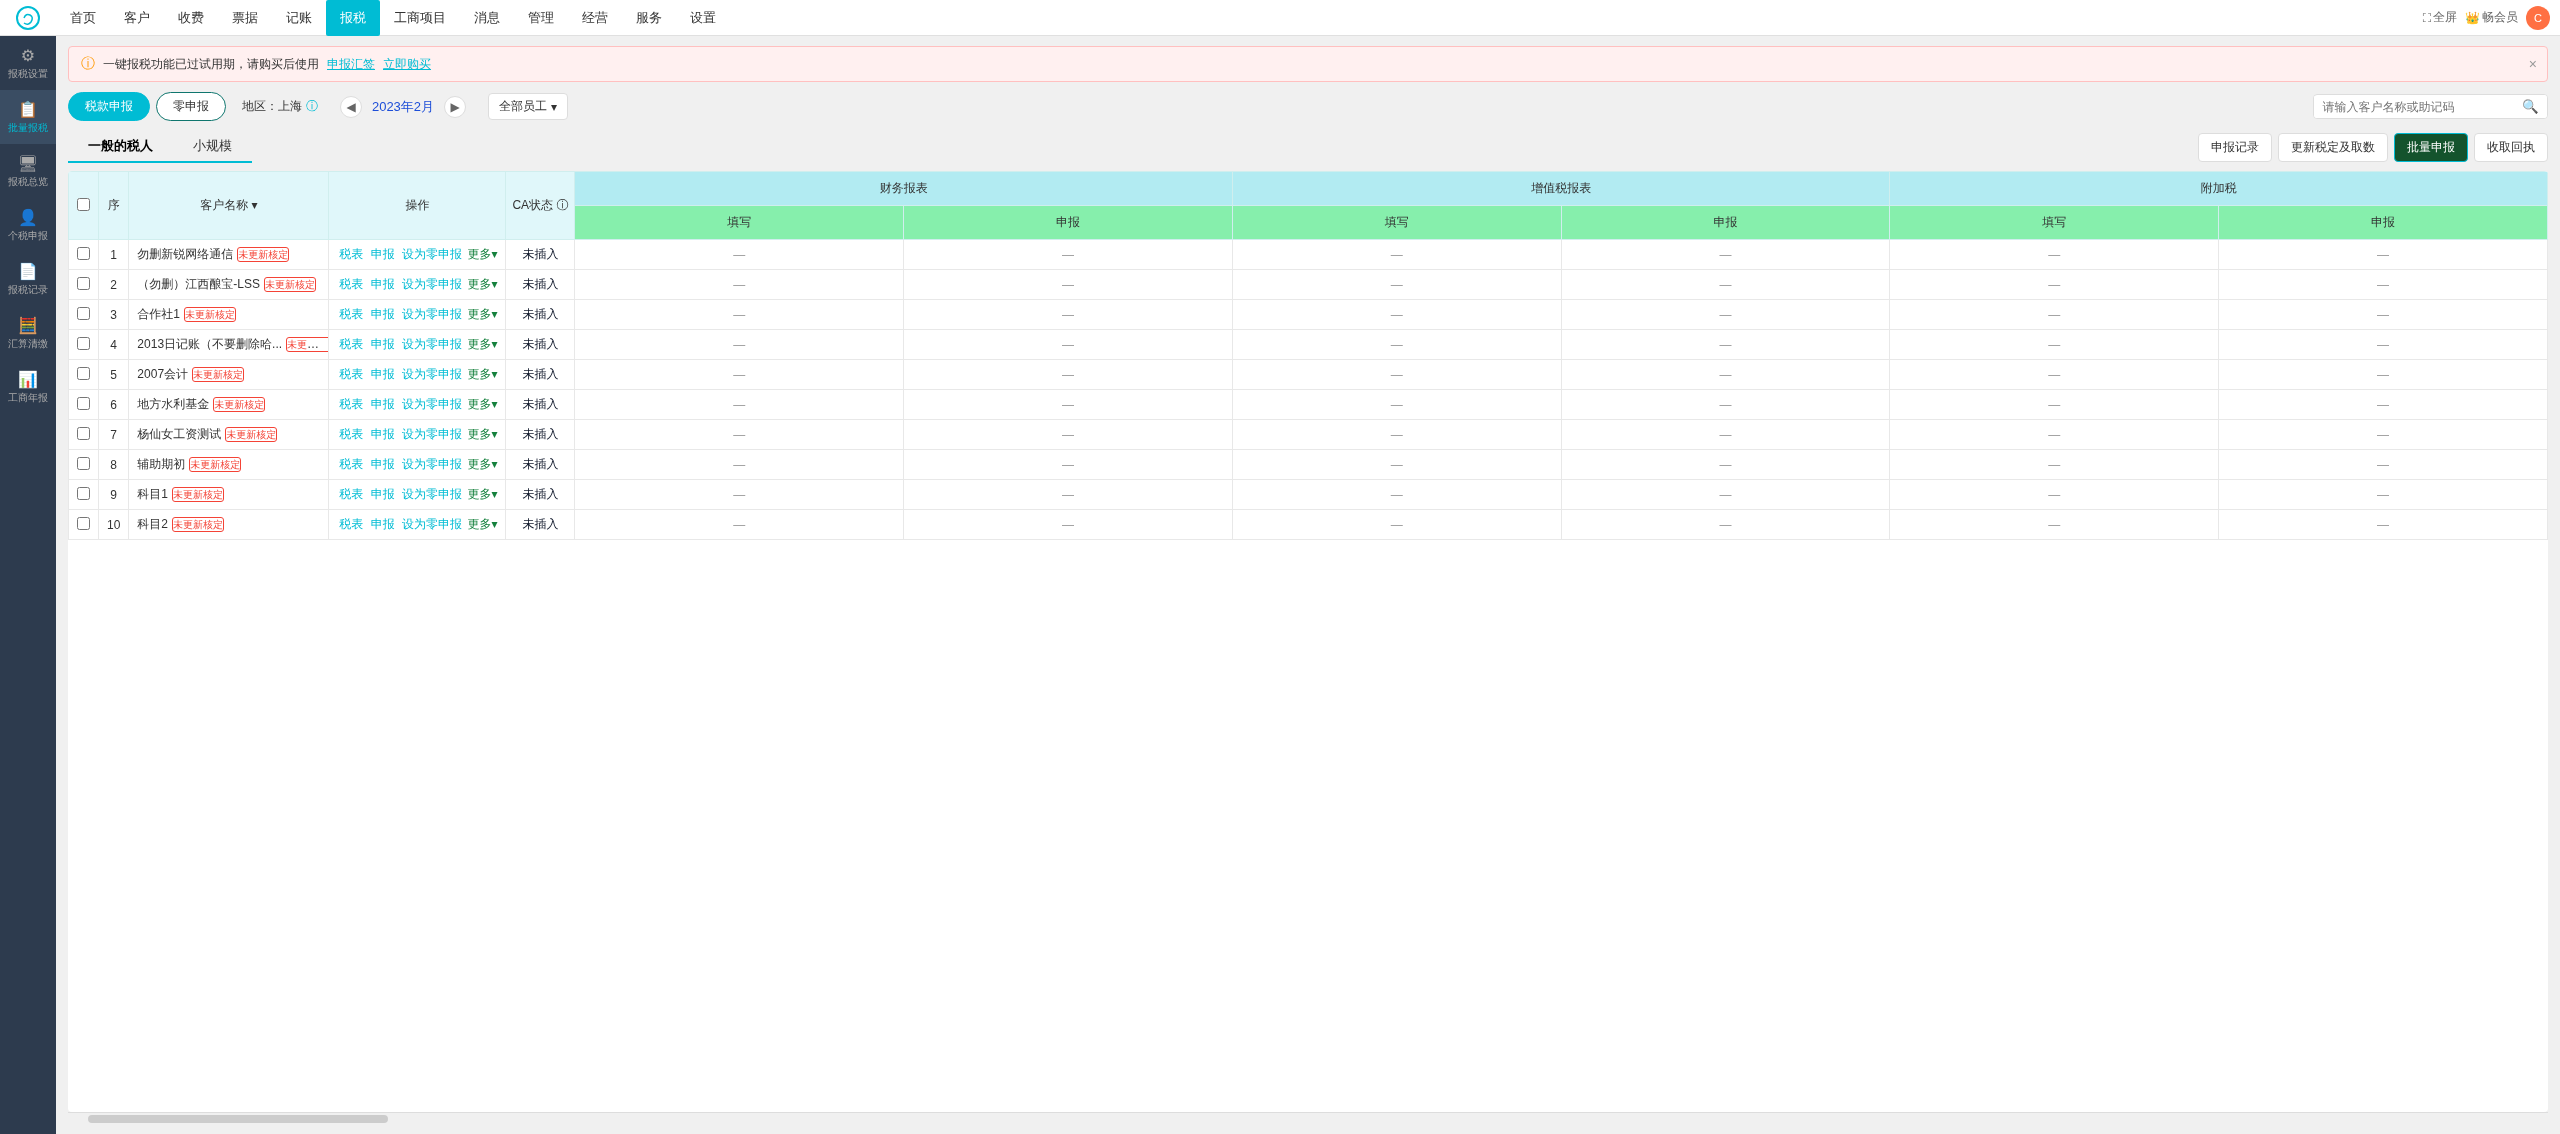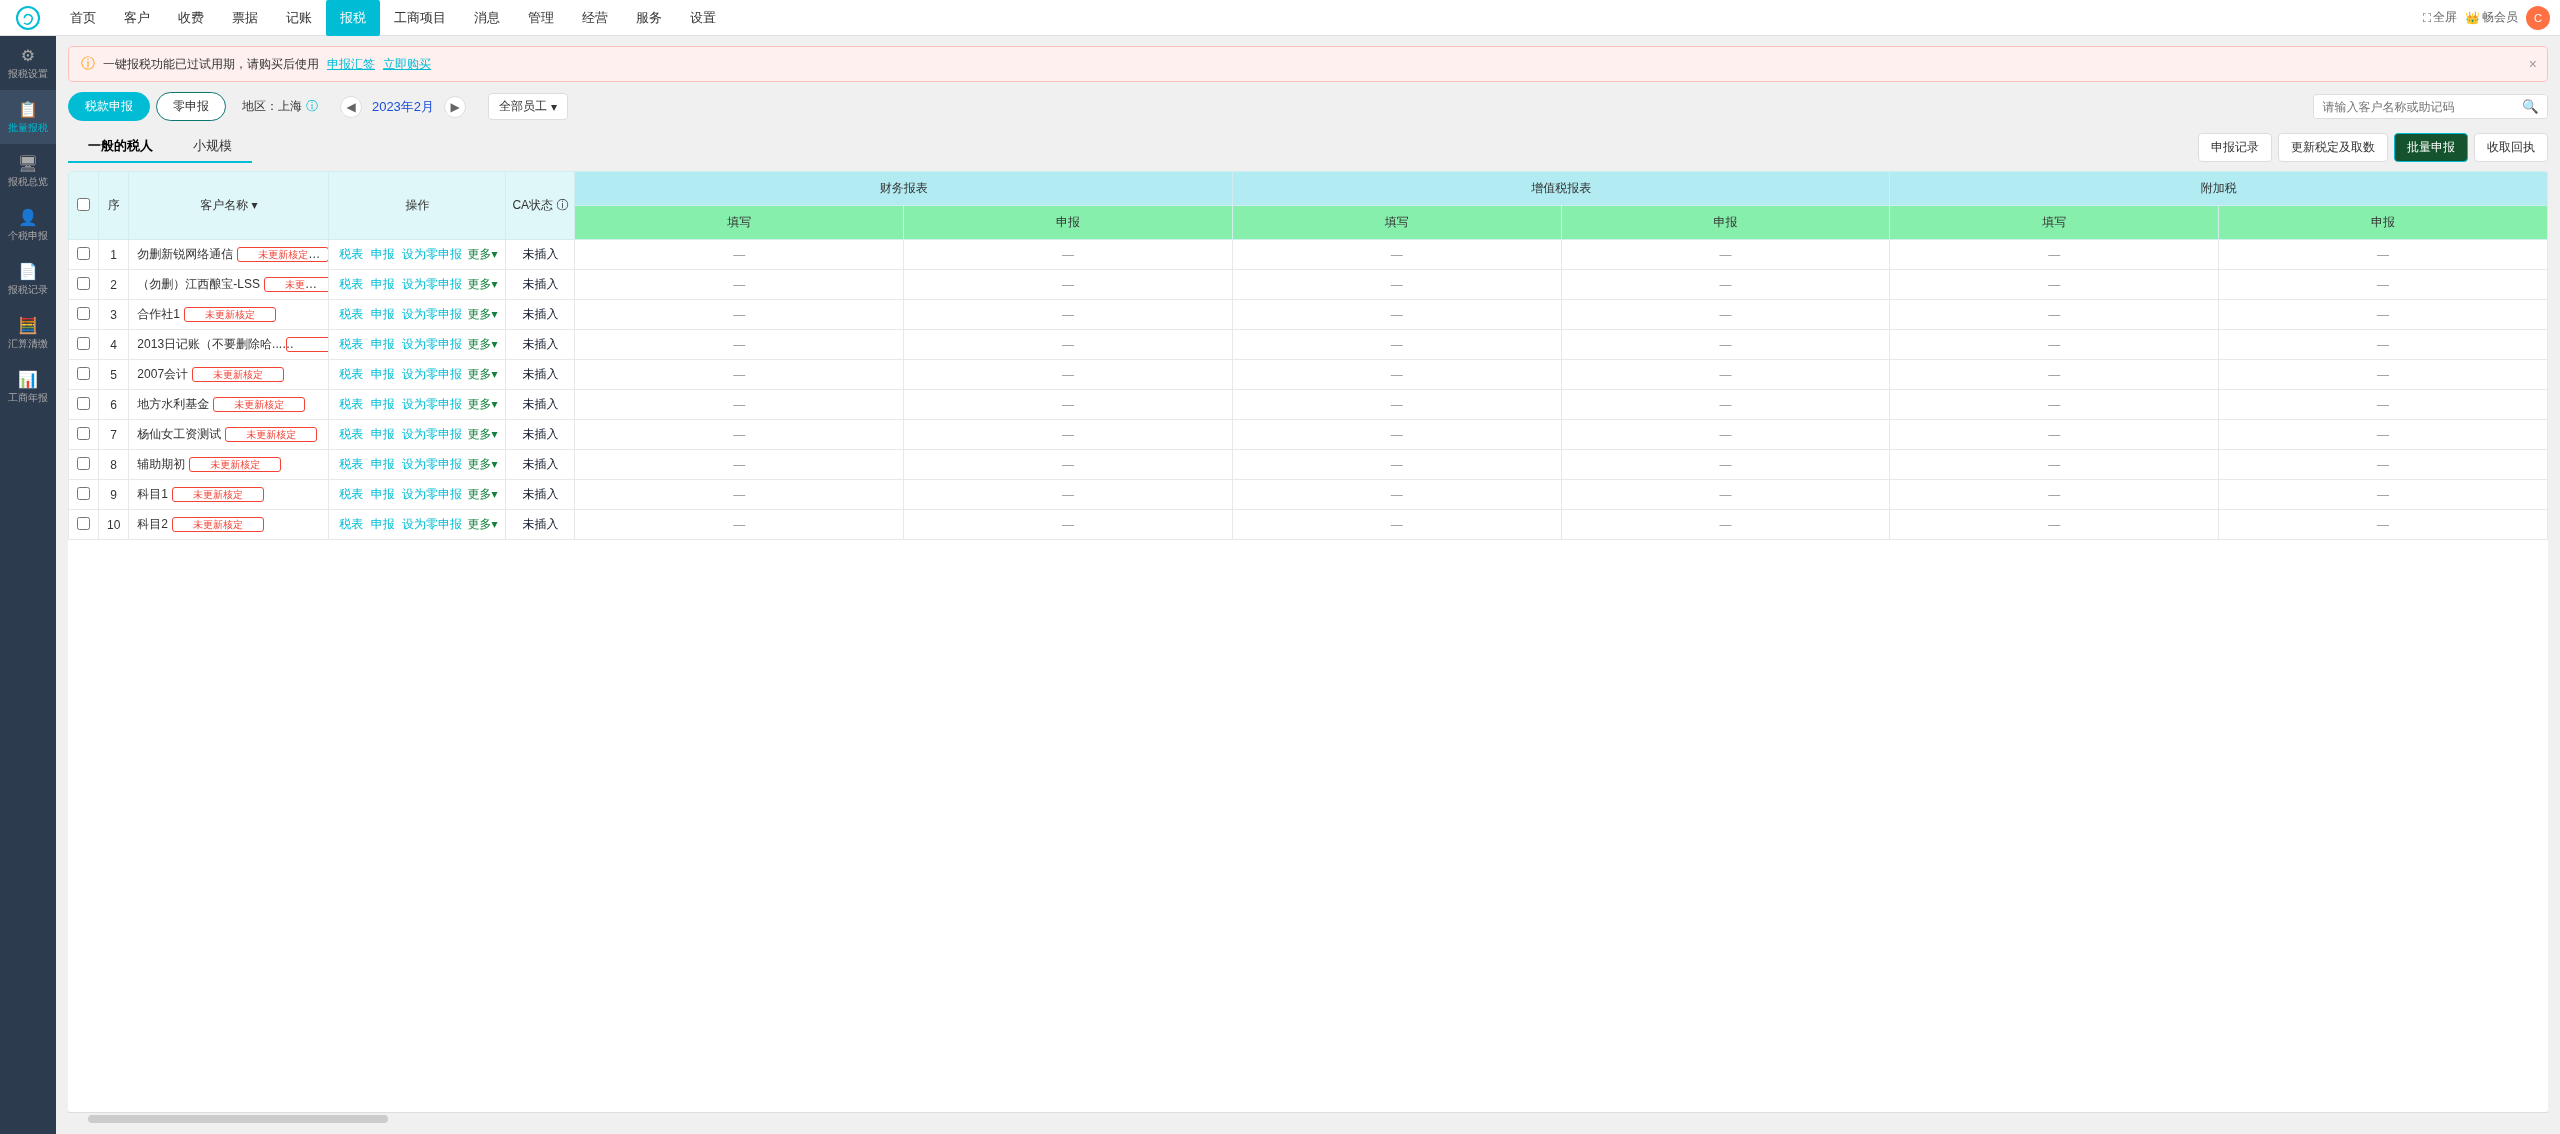--- a/index.html
+++ b/index.html
@@ -61,21 +61,21 @@
     
     .table-container { background: #fff; border-radius: 4px; overflow: auto; flex: 1; }
     table { width: 100%; border-collapse: collapse; font-size: 12px; }
     table thead tr { background: #e0f7fa; }
     table thead th { padding: 8px 6px; text-align: center; border: 1px solid #d0eeee; color: #333; font-weight: normal; white-space: nowrap; }
     table thead .col-group-header { background: #b2ebf2; }
     table thead .col-subheader { background: #86efac; }
     table tbody tr { background: #fff; }
     table tbody td { padding: 6px 8px; border: 1px solid #e8e8e8; text-align: center; color: #333; white-space: nowrap; }
     table tbody td.name-cell { text-align: left; max-width: 200px; overflow: hidden; text-overflow: ellipsis; }
-    .tag-unconfirmed { background: #fff; border: 1px solid #f44336; color: #f44336; border-radius: 3px; padding: 1px 20px; font-size: 10px; margin-left: 4px; margin-top: 16px; }
+    .tag-unconfirmed { background: #fff; border: 1px solid #f44336; color: #f44336; border-radius: 3px; padding: 1px 0; font-size: 10px; margin-left: 4px; margin-top: 16px; }
     .op-link { color: #00bcd4; cursor: pointer; margin: 0 2px; }
     .op-more { color: #15803d; cursor: pointer; }
     .ca-status { color: #0f172a; }
     .dash { color: #999; }
     .checkbox { cursor: pointer; }
 
     
     .scroll-area { height: 12px; background: #f0f0f0; border-top: 1px solid #ddd; display: flex; align-items: center; }
     .scroll-bar { height: 8px; background: #ccc; border-radius: 4px; width: 300px; margin-left: 20px; }
   </style>

